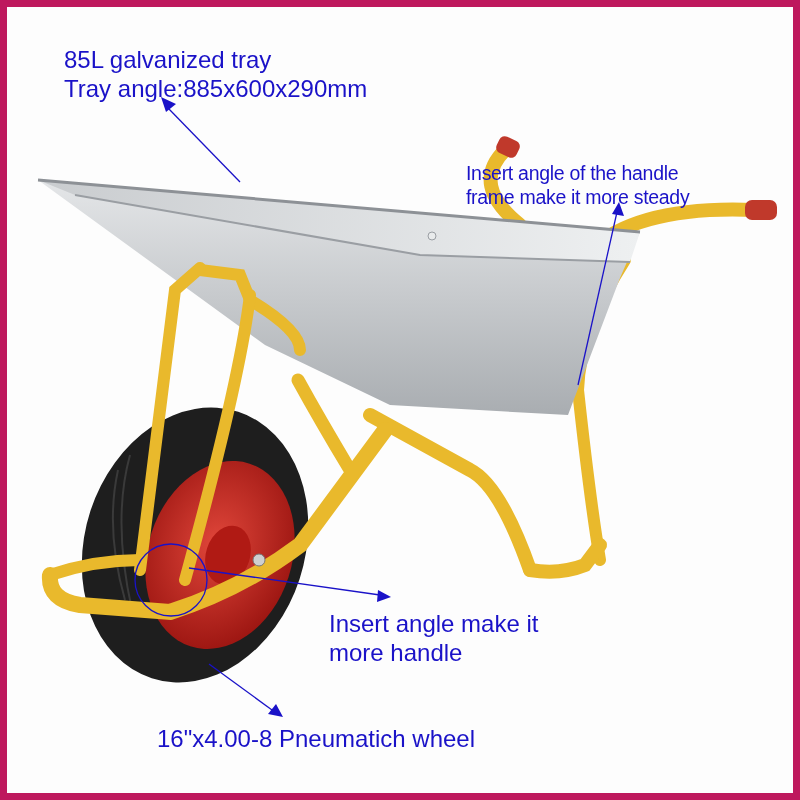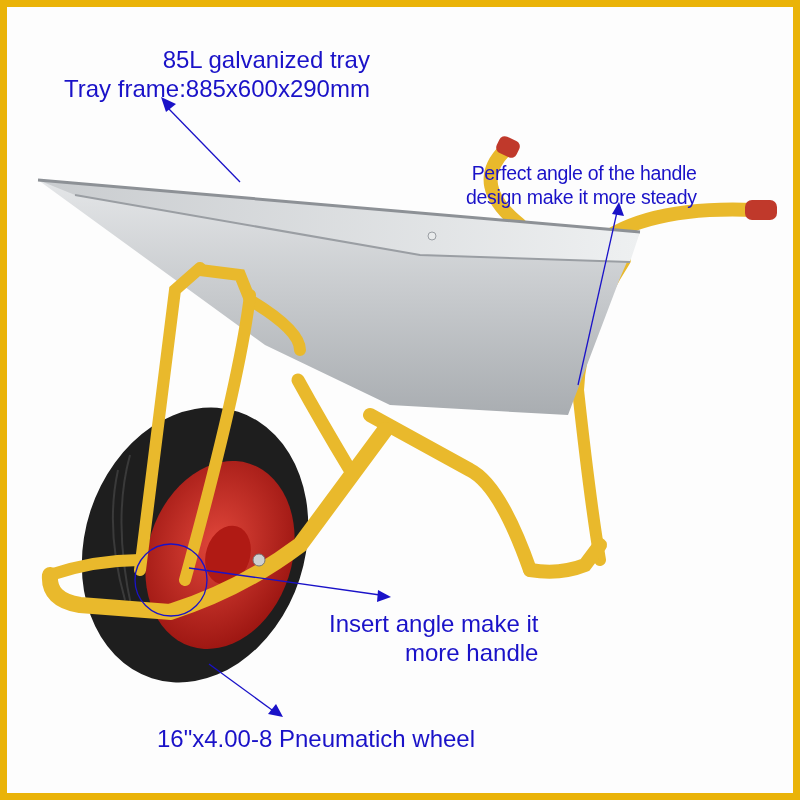--- a/index.html
+++ b/index.html
@@ -1,19 +1,19 @@
 <!DOCTYPE html>
 <html><head>
   <meta charset="utf-8">
   <style>
     html, body { margin: 0; padding: 0; }
     body { width: 800px; height: 800px; overflow: hidden; background: #ffffff; }
     .frame {
       position: relative; width: 800px; height: 800px; box-sizing: border-box;
-      border: 7px solid #eab308; background: #fdfdfd; overflow: hidden; text-align: right;
+      border: 7px solid #be185d; background: #fdfdfd; overflow: hidden;
     }
     .annot {
       position: absolute; color: #1a12c8;
       font-family: "Liberation Sans", sans-serif; line-height: 1.22;
       white-space: nowrap;
     }
     .a-tray { left: 57px; top: 38px; font-size: 24px; }
     .a-handle { left: 459px; top: 154px; font-size: 19.5px; line-height: 1.25; letter-spacing: -0.3px; }
     .a-insert { left: 322px; top: 602px; font-size: 24px; }
     .a-wheel { left: 150px; top: 717px; font-size: 24px; }
@@ -87,26 +87,26 @@
       <circle cx="171" cy="580" r="36" fill="none" stroke-width="1.3"></circle>
       <line x1="189" y1="568" x2="380" y2="595" stroke-width="1.3"></line>
       <polygon points="391,597 378,590 377,602" stroke="none"></polygon>
       <line x1="209" y1="664" x2="272" y2="710" stroke-width="1.3"></line>
       <polygon points="283,717 268,714 276,704" stroke="none"></polygon>
     </g>
   </svg>
 
   <div class="annot a-tray">
     <div>85L galvanized tray</div>
-    <div>Tray frame:885x600x290mm</div>
+    <div>Tray angle:885x600x290mm</div>
   </div>
 
   <div class="annot a-handle">
-    <div>Perfect angle of the handle</div>
-    <div>design make it more steady</div>
+    <div>Insert angle of the handle</div>
+    <div>frame make it more steady</div>
   </div>
 
   <div class="annot a-insert">
     <div>Insert angle make it</div>
     <div>more handle</div>
   </div>
 
   <div class="annot a-wheel">
     <div>16"x4.00-8 Pneumatich wheel</div>
   </div>

